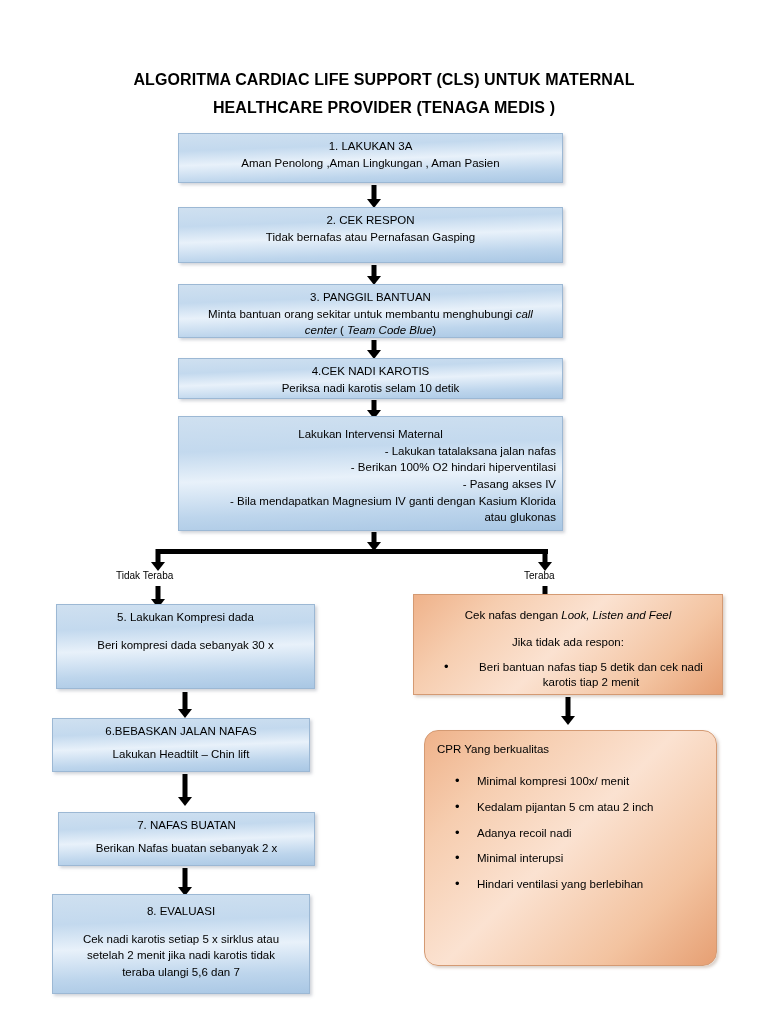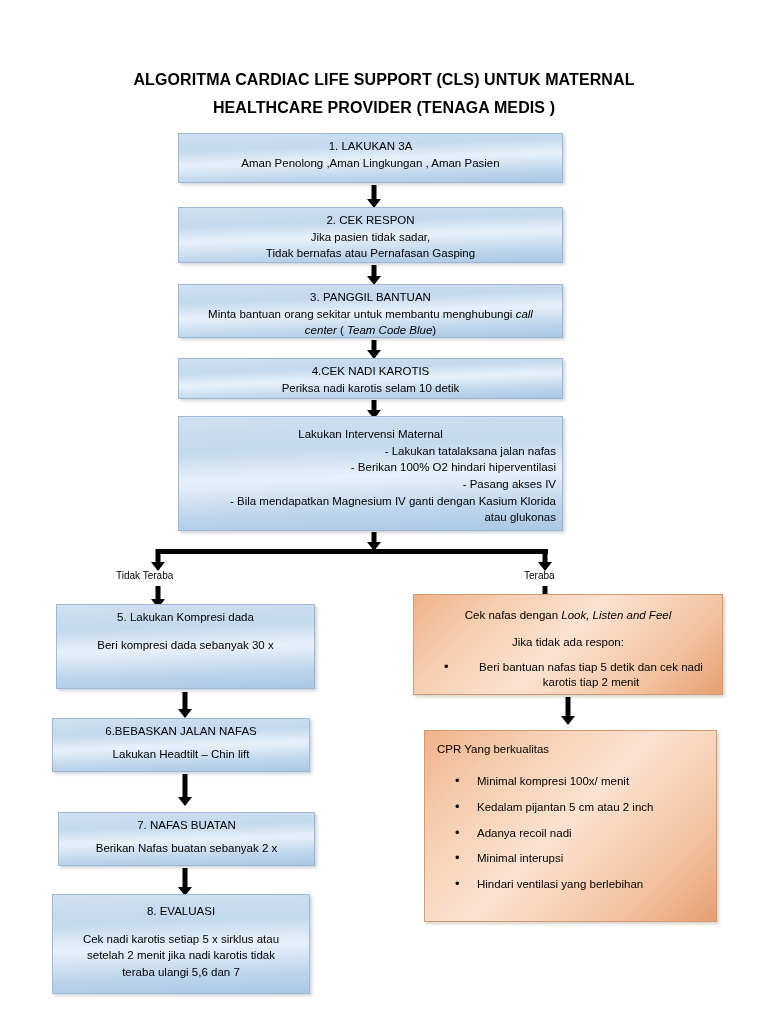--- a/index.html
+++ b/index.html
@@ -142,21 +142,20 @@
     <span class="sub">Aman Penolong ,Aman Lingkungan , Aman Pasien</span>
   </div>
 
   <div class="arrow" style="left:364px; top:185px; width:20px; height:23px;">
     <div class="shaft" style="height:15px;"></div>
     <div class="head"></div>
   </div>
 
   <div class="box blue" style="left:178px; top:207px; width:385px; height:56px;">
     <span class="hdr">2. CEK RESPON</span>
-    <span class="sub">Jika pasien tidak sadar,</span>
     <span class="sub">Tidak  bernafas  atau Pernafasan Gasping</span>
   </div>
 
   <div class="arrow" style="left:364px; top:265px; width:20px; height:20px;">
     <div class="shaft" style="height:12px;"></div>
     <div class="head"></div>
   </div>
 
   <div class="box blue" style="left:178px; top:284px; width:385px; height:54px;">
     <span class="hdr">3. PANGGIL BANTUAN</span>
@@ -267,21 +266,21 @@
     <ul class="blist tight center-wrap">
       <li>Beri bantuan  nafas tiap 5 detik dan cek nadi karotis tiap 2 menit</li>
     </ul>
   </div>
 
   <div class="arrow" style="left:558px; top:697px; width:20px; height:28px;">
     <div class="shaft" style="height:20px;"></div>
     <div class="head"></div>
   </div>
 
-  <div class="box orange left-align" style="left:424px; top:730px; width:293px; height:192px;">
+  <div class="box orange left-align" style="left:424px; top:730px; width:293px; height:236px;border-radius:14px;">
     <span class="hdr" style="text-align:left; padding-left:6px;">CPR Yang berkualitas</span>
     <span class="spacer-line" style="height:16px;"></span>
     <ul class="blist">
       <li>Minimal kompresi 100x/ menit</li>
       <li>Kedalam pijantan 5 cm atau 2 inch</li>
       <li>Adanya recoil nadi</li>
       <li>Minimal interupsi</li>
       <li>Hindari ventilasi yang berlebihan</li>
     </ul>
   </div>

